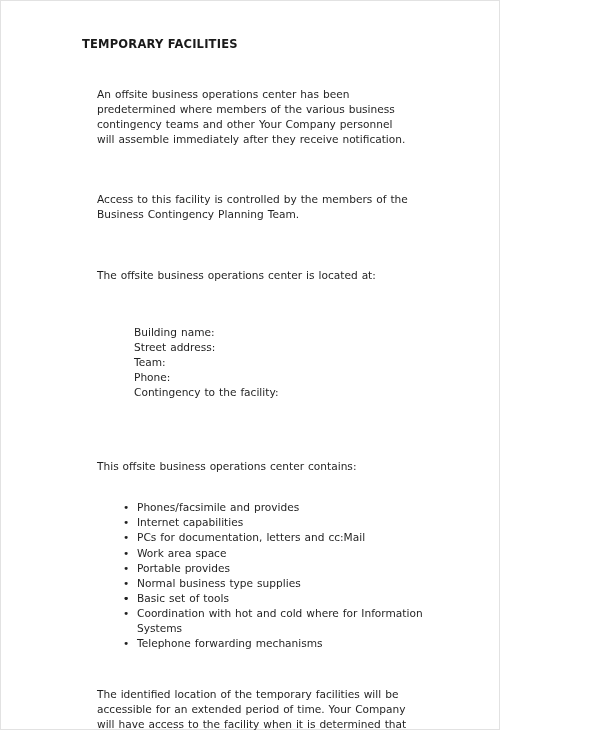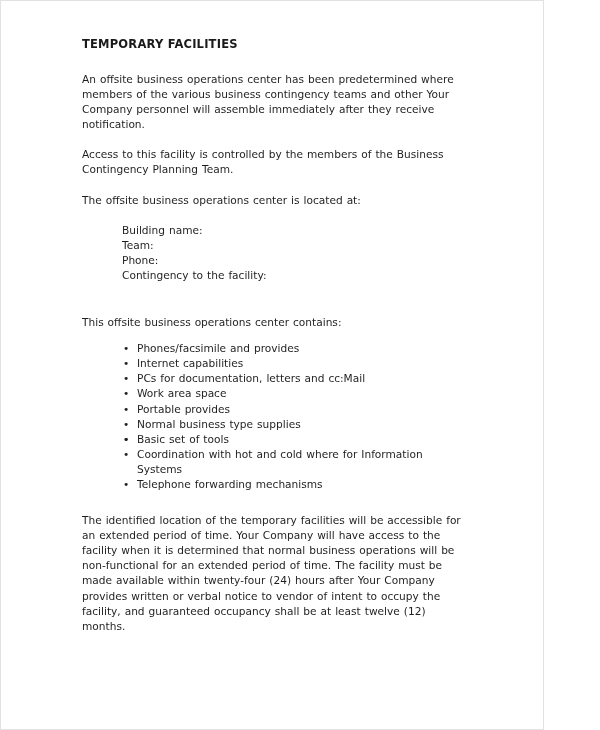--- a/index.html
+++ b/index.html
@@ -9,51 +9,51 @@
   }
   body {
     width: 600px;
     height: 730px;
     font-family: "DejaVu Sans", sans-serif;
     overflow: hidden;
   }
   .page {
     position: relative;
     box-sizing: border-box;
-    width: 544px;
+    width: 500px;
     height: 730px;
     background: #ffffff;
     border: 1px solid #e2e2e2;
     padding: 36px 76px 0 81px;
   }
   .doc-title {
     font-size: 11.5px;
     font-weight: bold;
     letter-spacing: 0.2px;
     color: #1a1a1a;
     margin: 0;
     line-height: 14px;
   }
   .para {
     font-size: 10.6px;
     line-height: 15.1px;
     color: #1f1f1f;
-    margin: 0;
+    margin: 15px;
     text-align: left;
     max-width: 431px;
     word-spacing: 0.6px;
   }
   .spacer-lg { height: 21px; }
   .spacer-md { height: 15px; }
   .spacer-sm { height: 11px; }
   .spacer-xl { height: 28px; }
 
   .field-list {
     list-style: none;
-    margin: 4px;
+    margin: 16px;
     padding: 0 0 0 36px;
   }
   .field-list li {
     font-size: 10.6px;
     line-height: 15.1px;
     color: #1f1f1f;
     word-spacing: 0.6px;
   }
 
   .feature-list {
@@ -94,20 +94,21 @@
   <p class="para">Access to this facility is controlled by the members of the Business Contingency Planning Team.</p>
 
   <div class="spacer-md"></div>
 
   <p class="para">The offsite business operations center is located at:</p>
 
   <div class="spacer-sm"></div>
 
   <ul class="field-list">
     <li>Building name:</li>
+    <li>Street address:</li>
     <li>Team:</li>
     <li>Phone:</li>
     <li>Contingency to the facility:</li>
   </ul>
 
   <div class="spacer-xl"></div>
 
   <p class="para">This offsite business operations center contains:</p>
 
   <div class="spacer-sm"></div>

